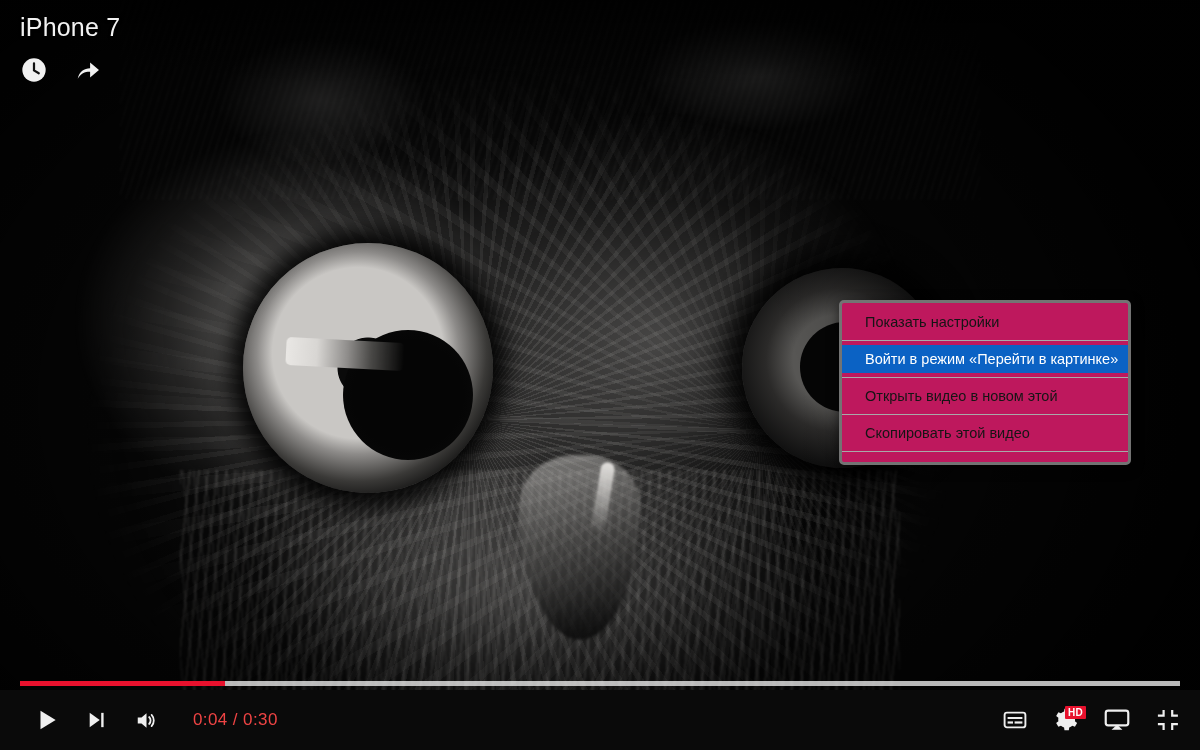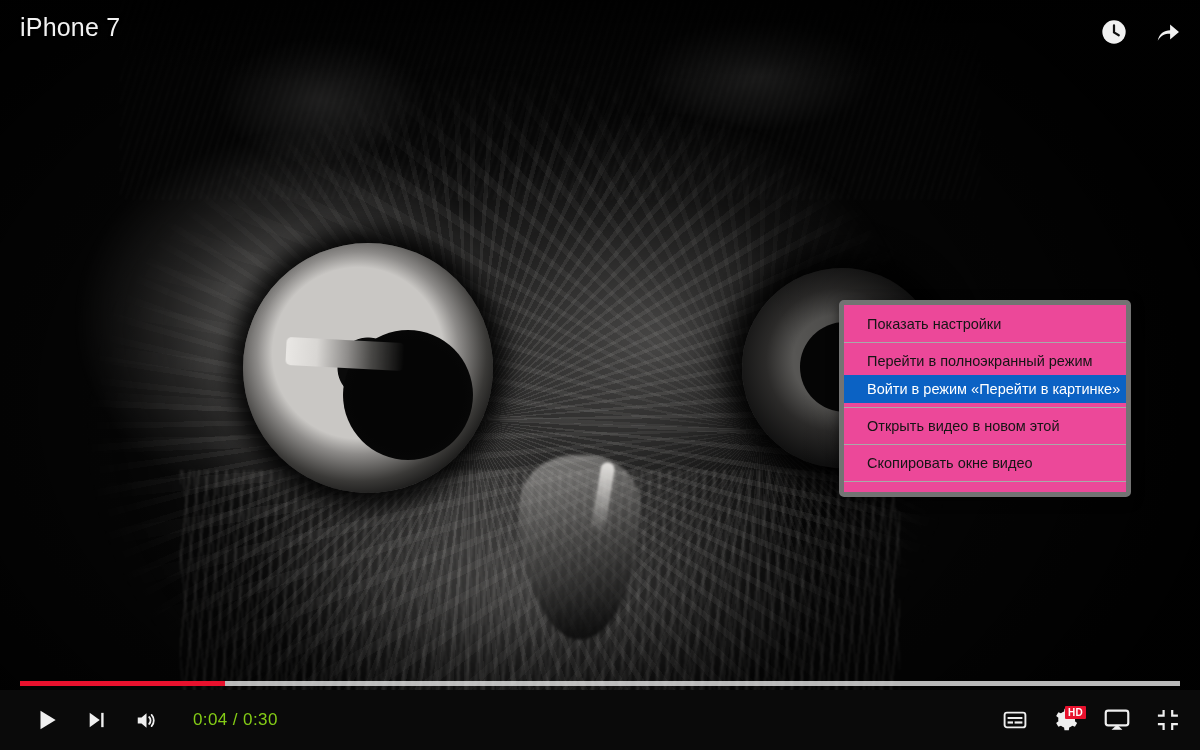--- a/index.html
+++ b/index.html
@@ -103,20 +103,21 @@
     position:absolute; inset:0;
     background:radial-gradient(ellipse 700px 520px at 520px 400px, rgba(0,0,0,0) 40%, rgba(0,0,0,.55) 78%, rgba(0,0,0,.92) 100%);
   }
 
   
   #top-bar {
     position:absolute; left:0; top:0; width:1200px; height:84px;
     background:linear-gradient(180deg, rgba(0,0,0,.72) 0%, rgba(0,0,0,.28) 55%, rgba(0,0,0,0) 100%);
     display:flex; align-items:flex-start; justify-content:space-between;
     padding:14px 18px 0 20px;
+    flex-direction:column;
   }
   #video-title {
     color:#f2f2f2; font-size:25px; letter-spacing:.2px; line-height:1.1;
     text-shadow:0 1px 3px rgba(0,0,0,.9);
   }
   #top-actions { display:flex; align-items:center; gap:26px; padding-top:4px; }
   .top-icon { width:28px; height:28px; cursor:pointer; display:block; }
 
   
   #bottom-bar {
@@ -138,39 +139,39 @@
   #controls-row {
     position:absolute; left:0; top:0; width:1200px; height:60px;
     display:flex; align-items:center; justify-content:space-between;
     padding:0 20px 0 34px;
   }
   #controls-left { display:flex; align-items:center; gap:26px; }
   #controls-right { display:flex; align-items:center; gap:26px; }
   .ctrl { display:flex; align-items:center; cursor:pointer; }
   .ctrl svg { display:block; }
   #time-display {
-    color:#84cc16; font-size:17px; letter-spacing:.4px; margin-left:8px;
+    color:#ef4444; font-size:17px; letter-spacing:.4px; margin-left:8px;
     font-family:"Liberation Sans", sans-serif;
   }
   #quality-badge {
     position:relative; display:flex; align-items:center; cursor:pointer;
   }
   #hd-badge {
     position:absolute; left:12px; top:-2px;
     background:#e8112d; color:#fff; font-size:10px; font-weight:bold;
     padding:1px 3px 1px 3px; line-height:11px; border-radius:1px;
     letter-spacing:.3px;
     text-align:right;
   }
 
   
   #context-menu {
     position:absolute; left:839px; top:300px; width:292px;
-    background:#ec4899;
-    border:5px solid #737373;
+    background:#be185d;
+    border:3px solid #737373;
     border-radius:5px;
     box-shadow:0 3px 12px rgba(0,0,0,.55);
     padding:5px 0 6px 0;
     overflow:hidden;
   }
   .menu-group { padding:0; }
   .menu-item {
     padding:4px 10px 4px 23px;
     color:#151515; font-size:14.5px; line-height:20px;
     white-space:nowrap; cursor:default;
@@ -216,32 +217,31 @@
   </div>
 
   <div id="context-menu">
 
     <div class="menu-group">
       <div class="menu-item">Показать настройки</div>
     </div>
     <div class="menu-sep"></div>
 
     <div class="menu-group">
-      <div class="menu-item">Перейти в полноэкранный режим</div>
       <div class="menu-item selected">Войти в режим «Перейти в картинке»</div>
     </div>
     <div class="menu-sep"></div>
 
     <div class="menu-group">
       <div class="menu-item">Открыть видео в новом этой</div>
     </div>
     <div class="menu-sep"></div>
 
     <div class="menu-group">
-      <div class="menu-item">Скопировать окне видео</div>
+      <div class="menu-item">Скопировать этой видео</div>
     </div>
     <div class="menu-sep"></div>
 
     <div class="menu-group">
     </div>
 
   </div>
 
   <div id="bottom-bar">
 

